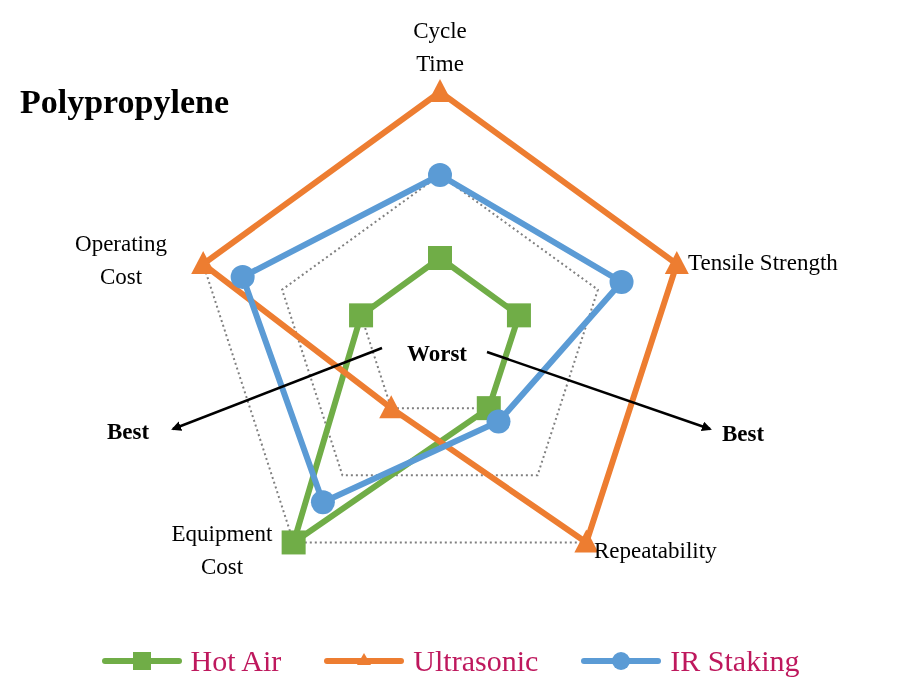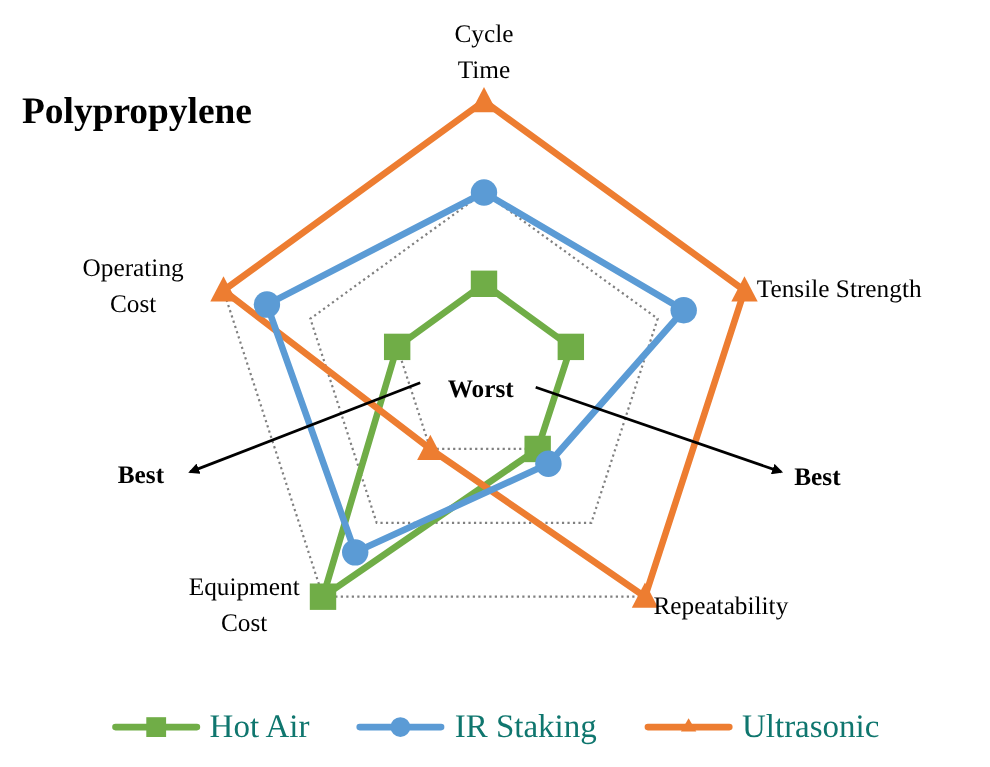--- a/index.html
+++ b/index.html
@@ -3,21 +3,21 @@
 <meta charset="utf-8">
 <style>
   html, body { margin:0; padding:0; background:#ffffff; }
   body { width:900px; height:697px; overflow:hidden; position:relative; font-family:"Liberation Serif", serif; }
   #chart { position:absolute; left:0; top:0; }
   .title { position:absolute; left:20px; top:58px; font-family:"Liberation Serif", serif; font-weight:bold; font-size:34px; line-height:40px; color:#000;margin-top:24px; }
   .axis-label { font-family:"Liberation Serif", serif; font-size:23px; fill:#000; }
   .anno { font-family:"Liberation Serif", serif; font-weight:bold; font-size:23px; fill:#000; }
   .legend { position:absolute; left:0; top:636px; width:900px; height:50px; display:flex; align-items:center; justify-content:center; gap:42px; }
   .legend-item { display:flex; align-items:center; gap:8px; }
-  .legend-label { font-family:"Liberation Serif", serif; font-size:30px; color:#0f766e; }
+  .legend-label { font-family:"Liberation Serif", serif; font-size:30px; color:#be185d; }
 </style>
 </head>
 <body>
 
 <div class="title">
   <div>Polypropylene</div>
 </div>
 
 <svg id="chart" width="900" height="697">
   <defs>
@@ -72,25 +72,25 @@
 <div class="legend">
   <div class="legend-item">
     <svg width="82" height="24">
       <line x1="4" y1="12" x2="78" y2="12" stroke="#70AD47" stroke-width="6" stroke-linecap="round"></line>
       <rect x="32" y="3" width="18" height="18" fill="#70AD47"></rect>
     </svg>
     <span class="legend-label">Hot Air</span>
   </div>
   <div class="legend-item">
     <svg width="82" height="24">
+      <line x1="4" y1="12" x2="78" y2="12" stroke="#ED7D31" stroke-width="6" stroke-linecap="round"></line>
+      <polygon points="41,4 48,16 34,16" fill="#ED7D31"></polygon>
+    </svg>
+    <span class="legend-label">Ultrasonic</span>
+  </div>
+  <div class="legend-item">
+    <svg width="82" height="24">
       <line x1="4" y1="12" x2="78" y2="12" stroke="#5B9BD5" stroke-width="6" stroke-linecap="round"></line>
       <circle cx="41" cy="12" r="9" fill="#5B9BD5"></circle>
     </svg>
     <span class="legend-label">IR Staking</span>
   </div>
-  <div class="legend-item">
-    <svg width="82" height="24">
-      <line x1="4" y1="12" x2="78" y2="12" stroke="#ED7D31" stroke-width="6" stroke-linecap="round"></line>
-      <polygon points="41,4 48,16 34,16" fill="#ED7D31"></polygon>
-    </svg>
-    <span class="legend-label">Ultrasonic</span>
-  </div>
 </div>
 
 </body></html>

